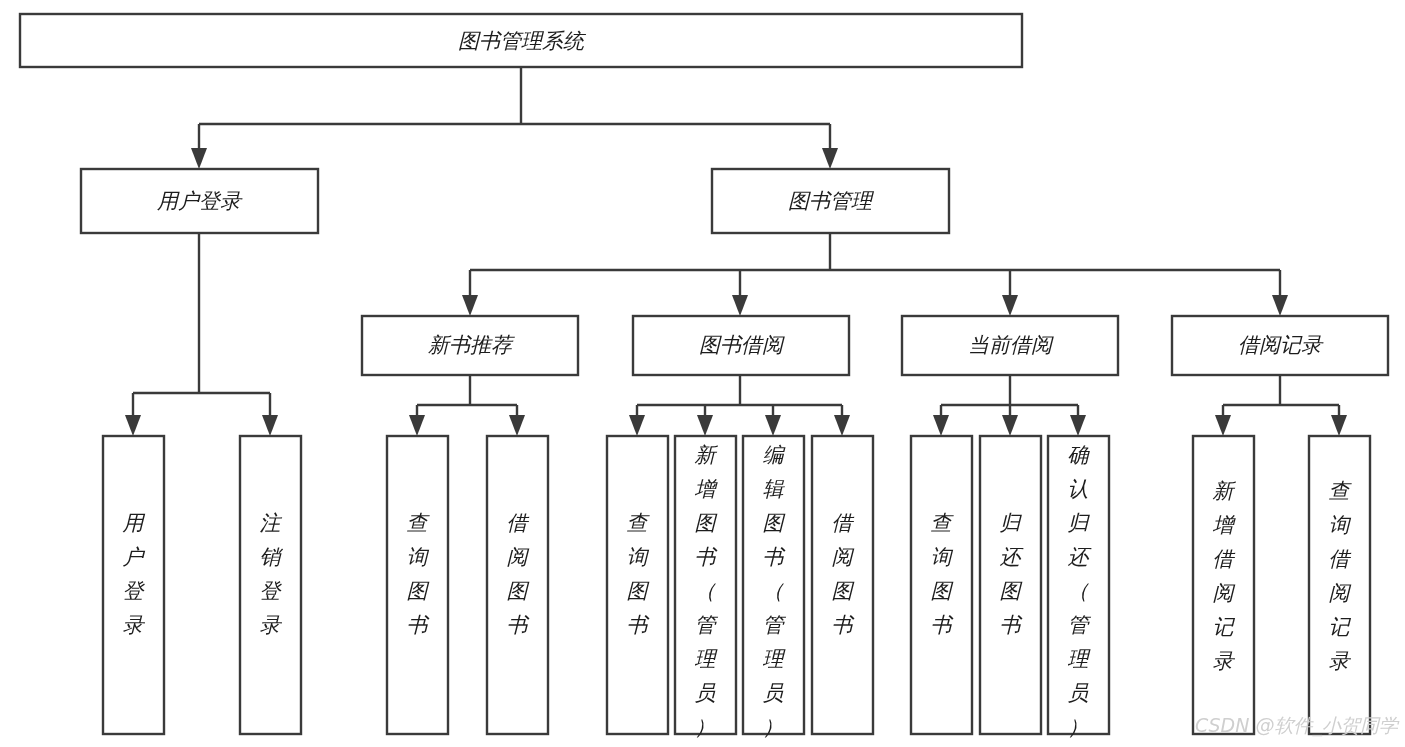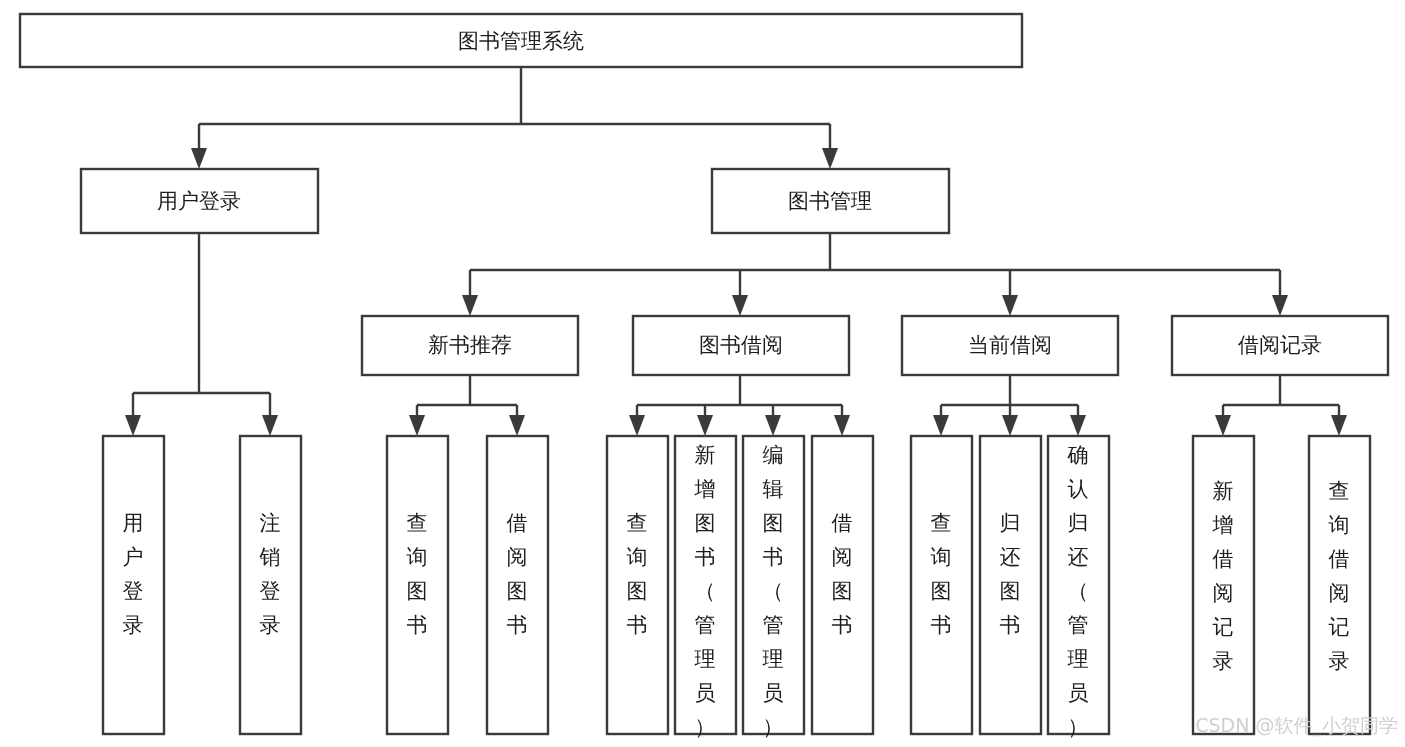--- a/index.html
+++ b/index.html
@@ -11,20 +11,21 @@
   body {
     width: 1405px;
     height: 747px;
     font-family: "DejaVu Sans", "Liberation Sans", sans-serif;
     overflow: hidden;
   }
   #diagram-root {
     position: relative;
     width: 1405px;
     height: 717px;
+    font-style: italic;
   }
   svg.flowchart {
     display: block;
     width: 1405px;
     height: 747px;
   }
   .node-box {
     fill: #ffffff;
     stroke: #3a3a3a;
     stroke-width: 2.4;

